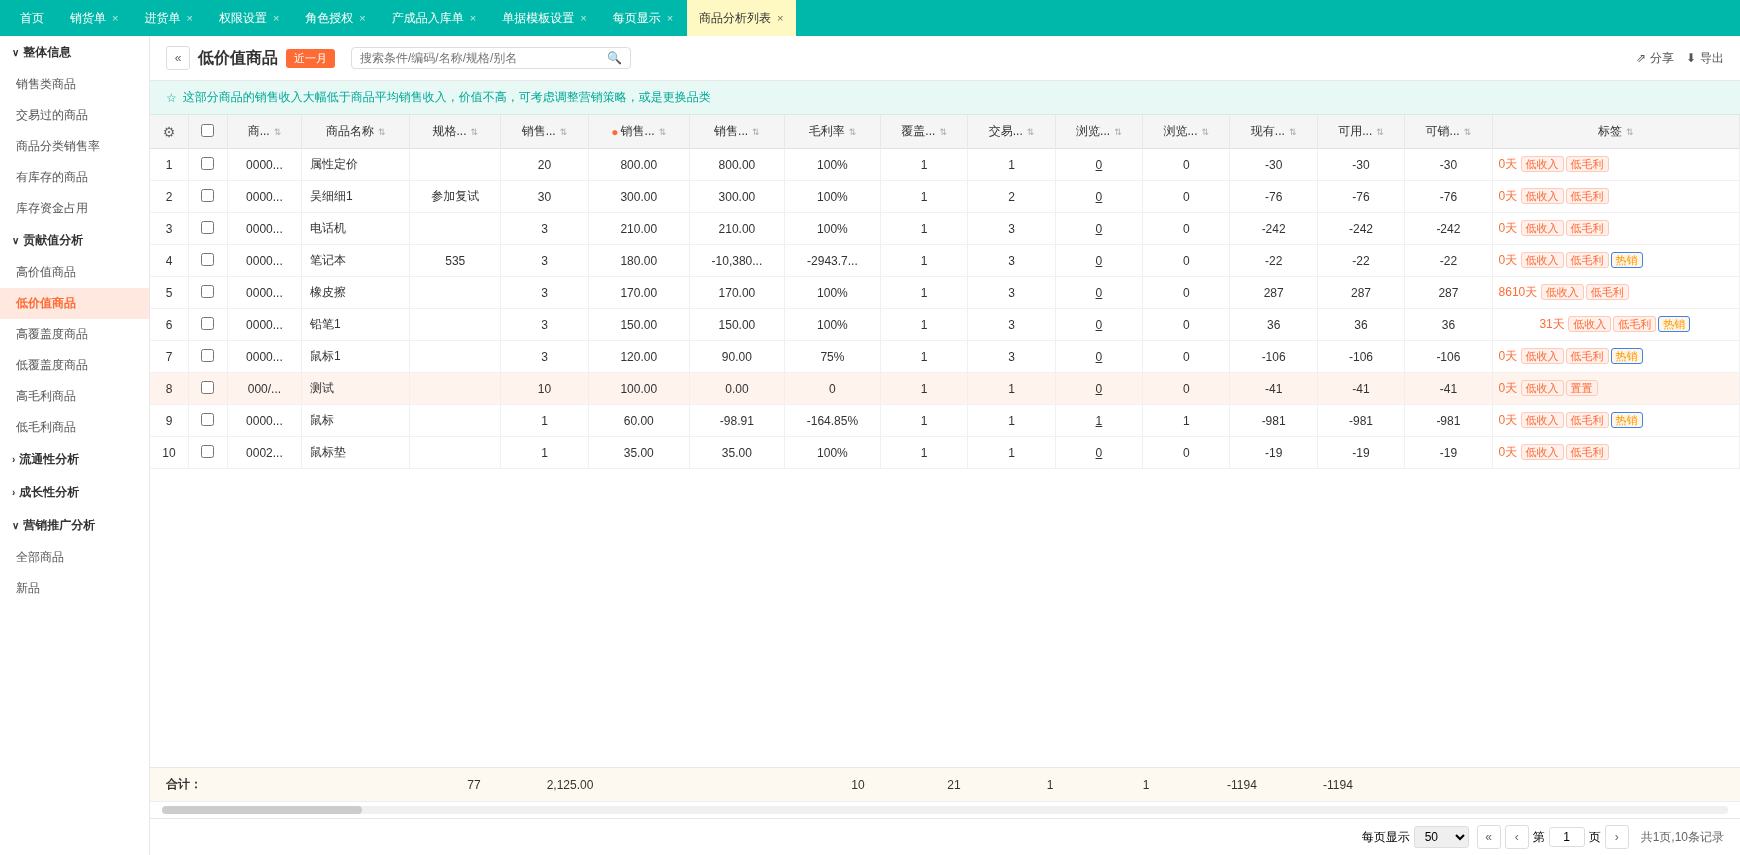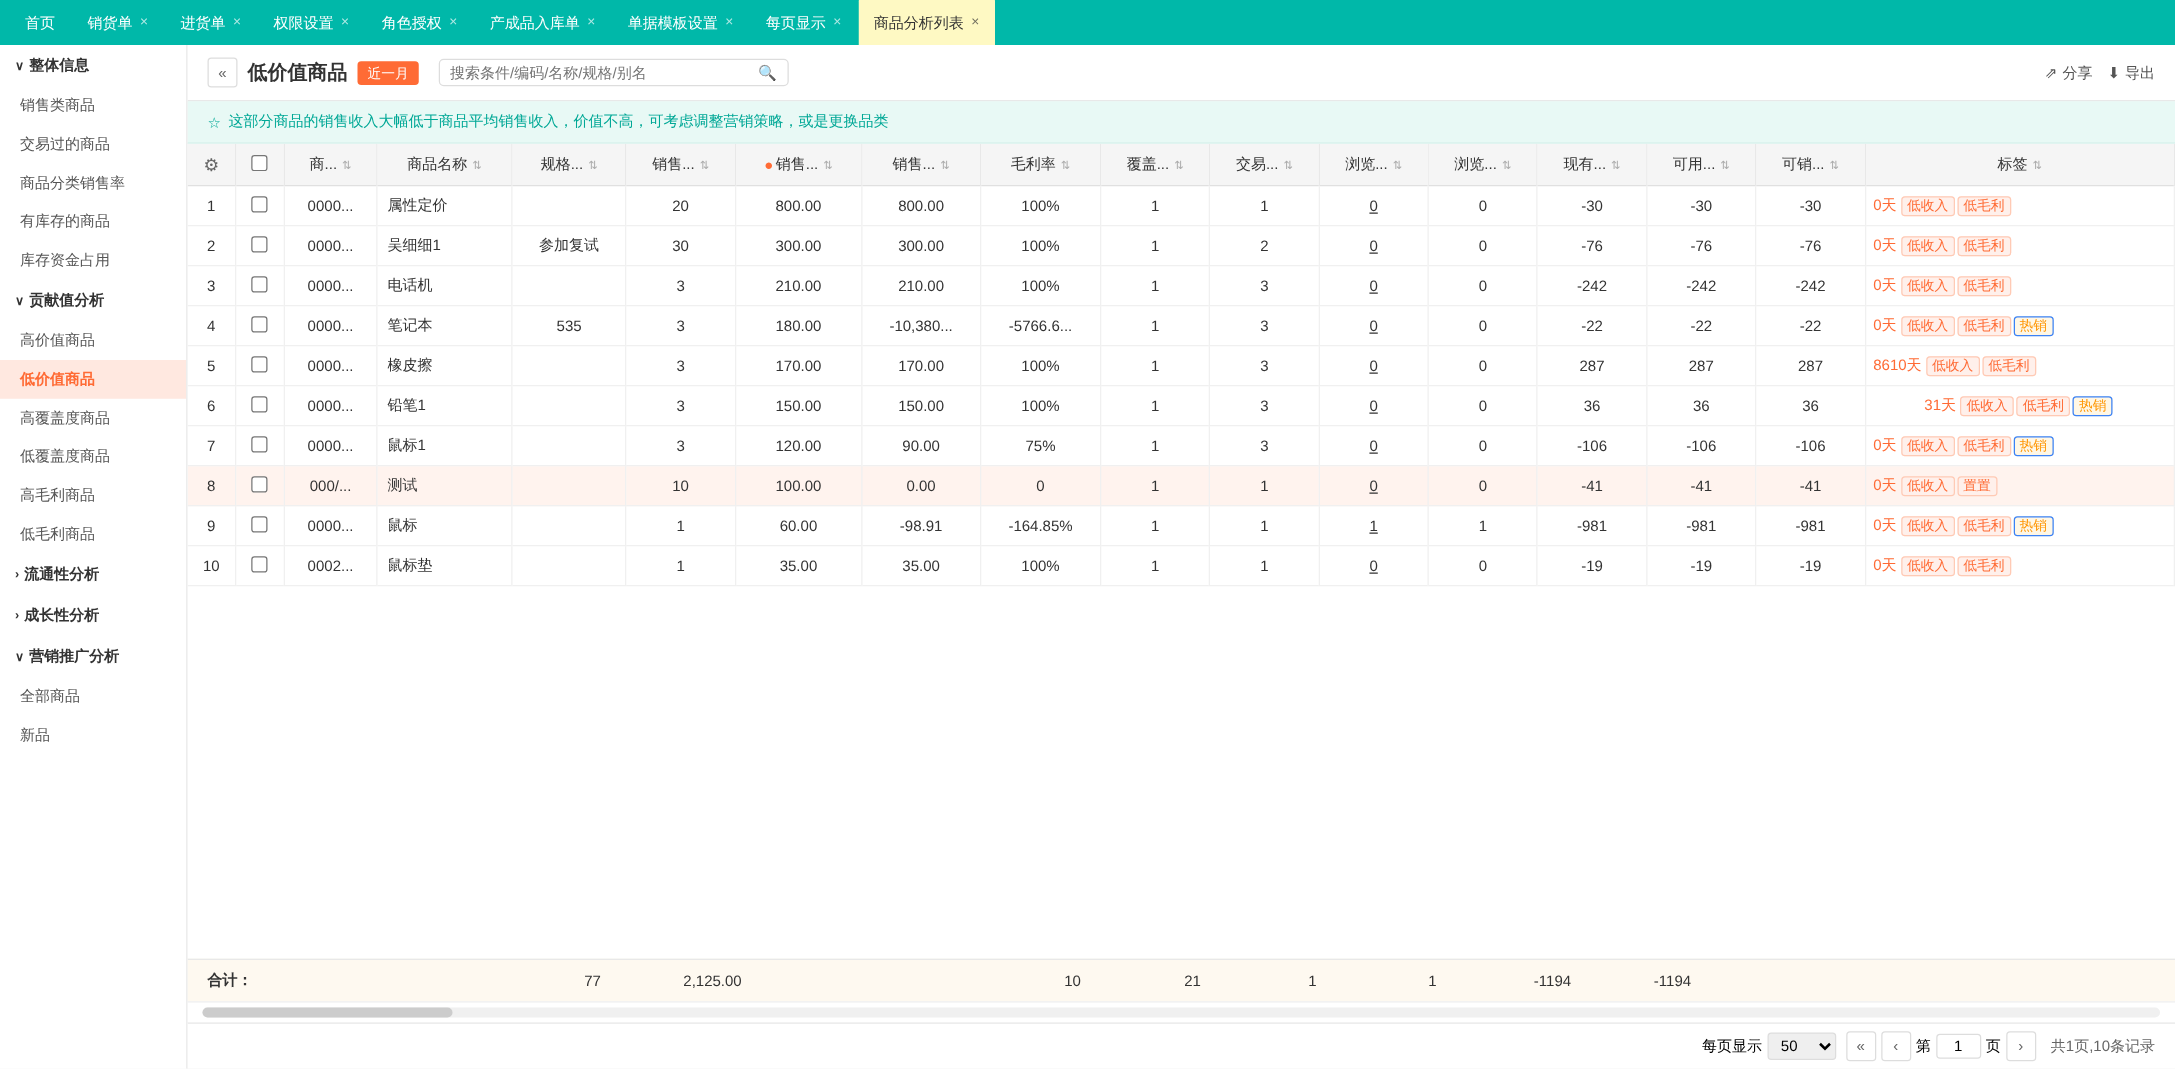--- a/index.html
+++ b/index.html
@@ -545,21 +545,21 @@
   </tr>
             <tr>
     <td>4</td>
     <td><input type="checkbox" style=""></td>
     <td>0000...</td>
     <td style="text-align:left; padding-left:8px;">笔记本</td>
     <td>535</td>
     <td>3</td>
     <td>180.00</td>
     <td>-10,380...</td>
-    <td>-5766.6...</td>
+    <td>-2943.7...</td>
     <td>1</td>
     <td>3</td>
     <td><span class="link-underline">0</span></td>
     <td>0</td>
     <td>-22</td>
     <td>-22</td>
     <td>-22</td>
     <td style="text-align:left;"><span class="days-0">0天</span> <span class="tag-low-income">低收入</span><span class="tag-low-profit">低毛利</span><span class="tag-hot">热销</span></td>
   </tr>
             <tr>

